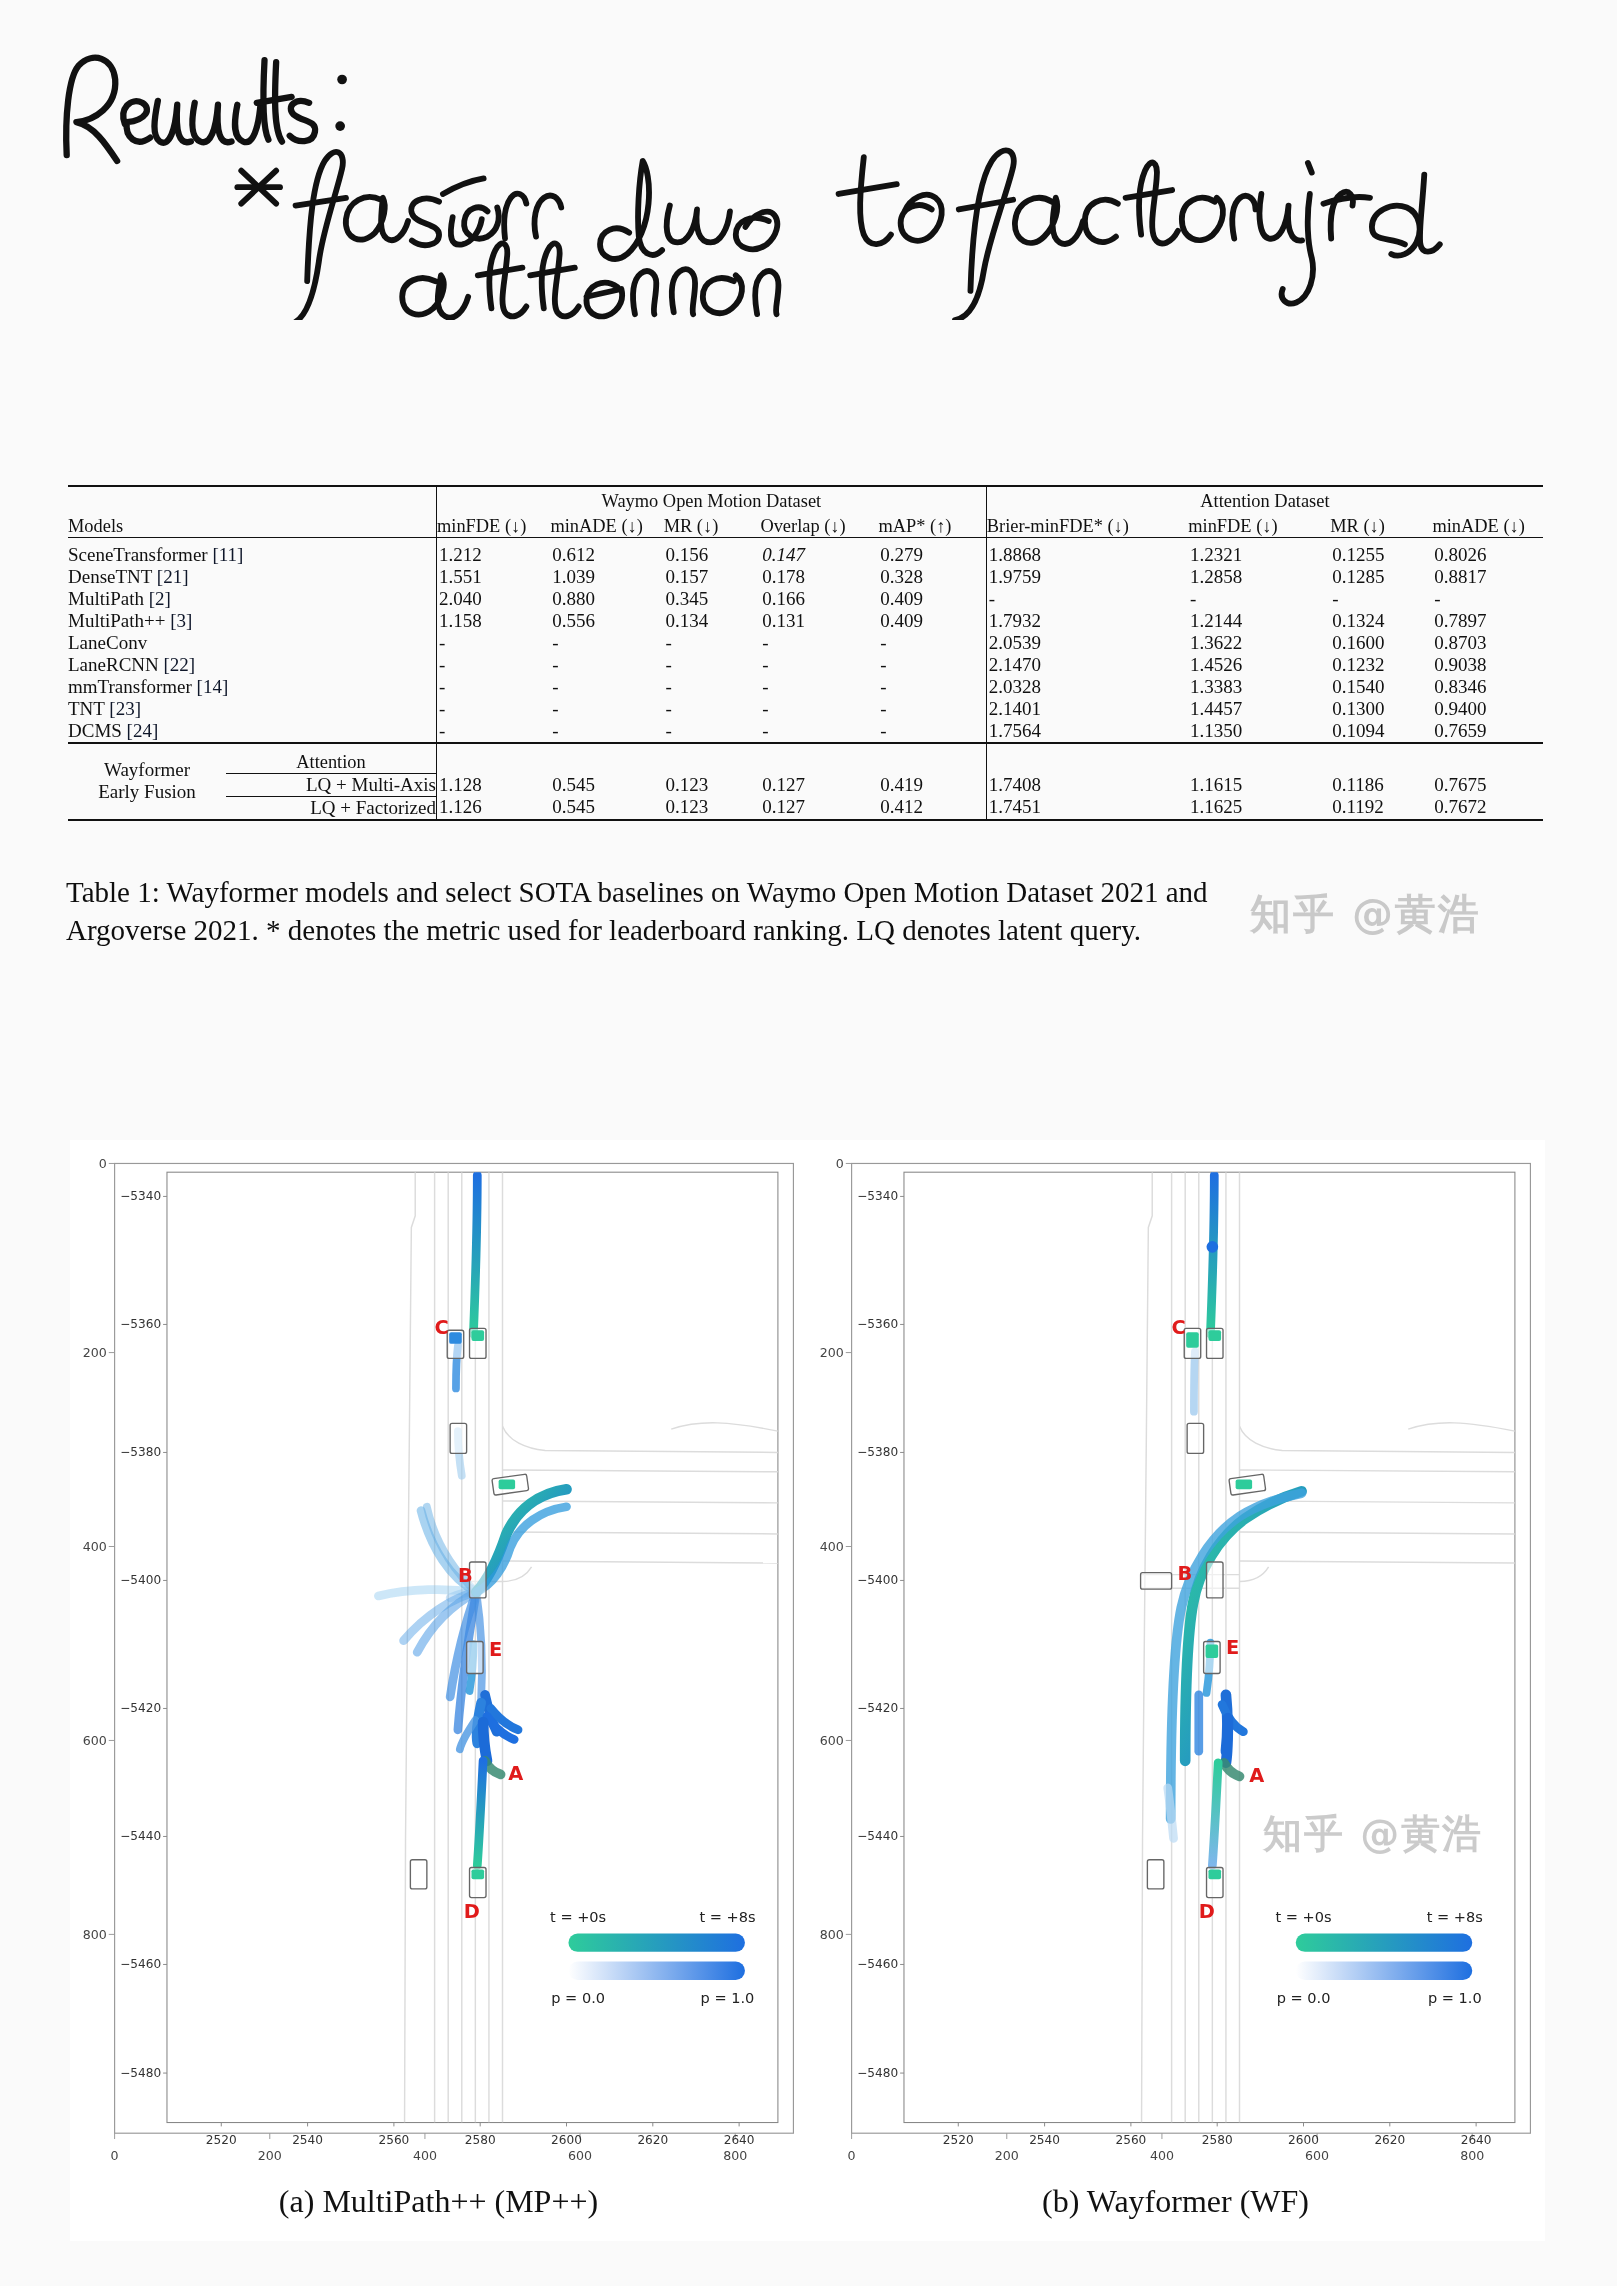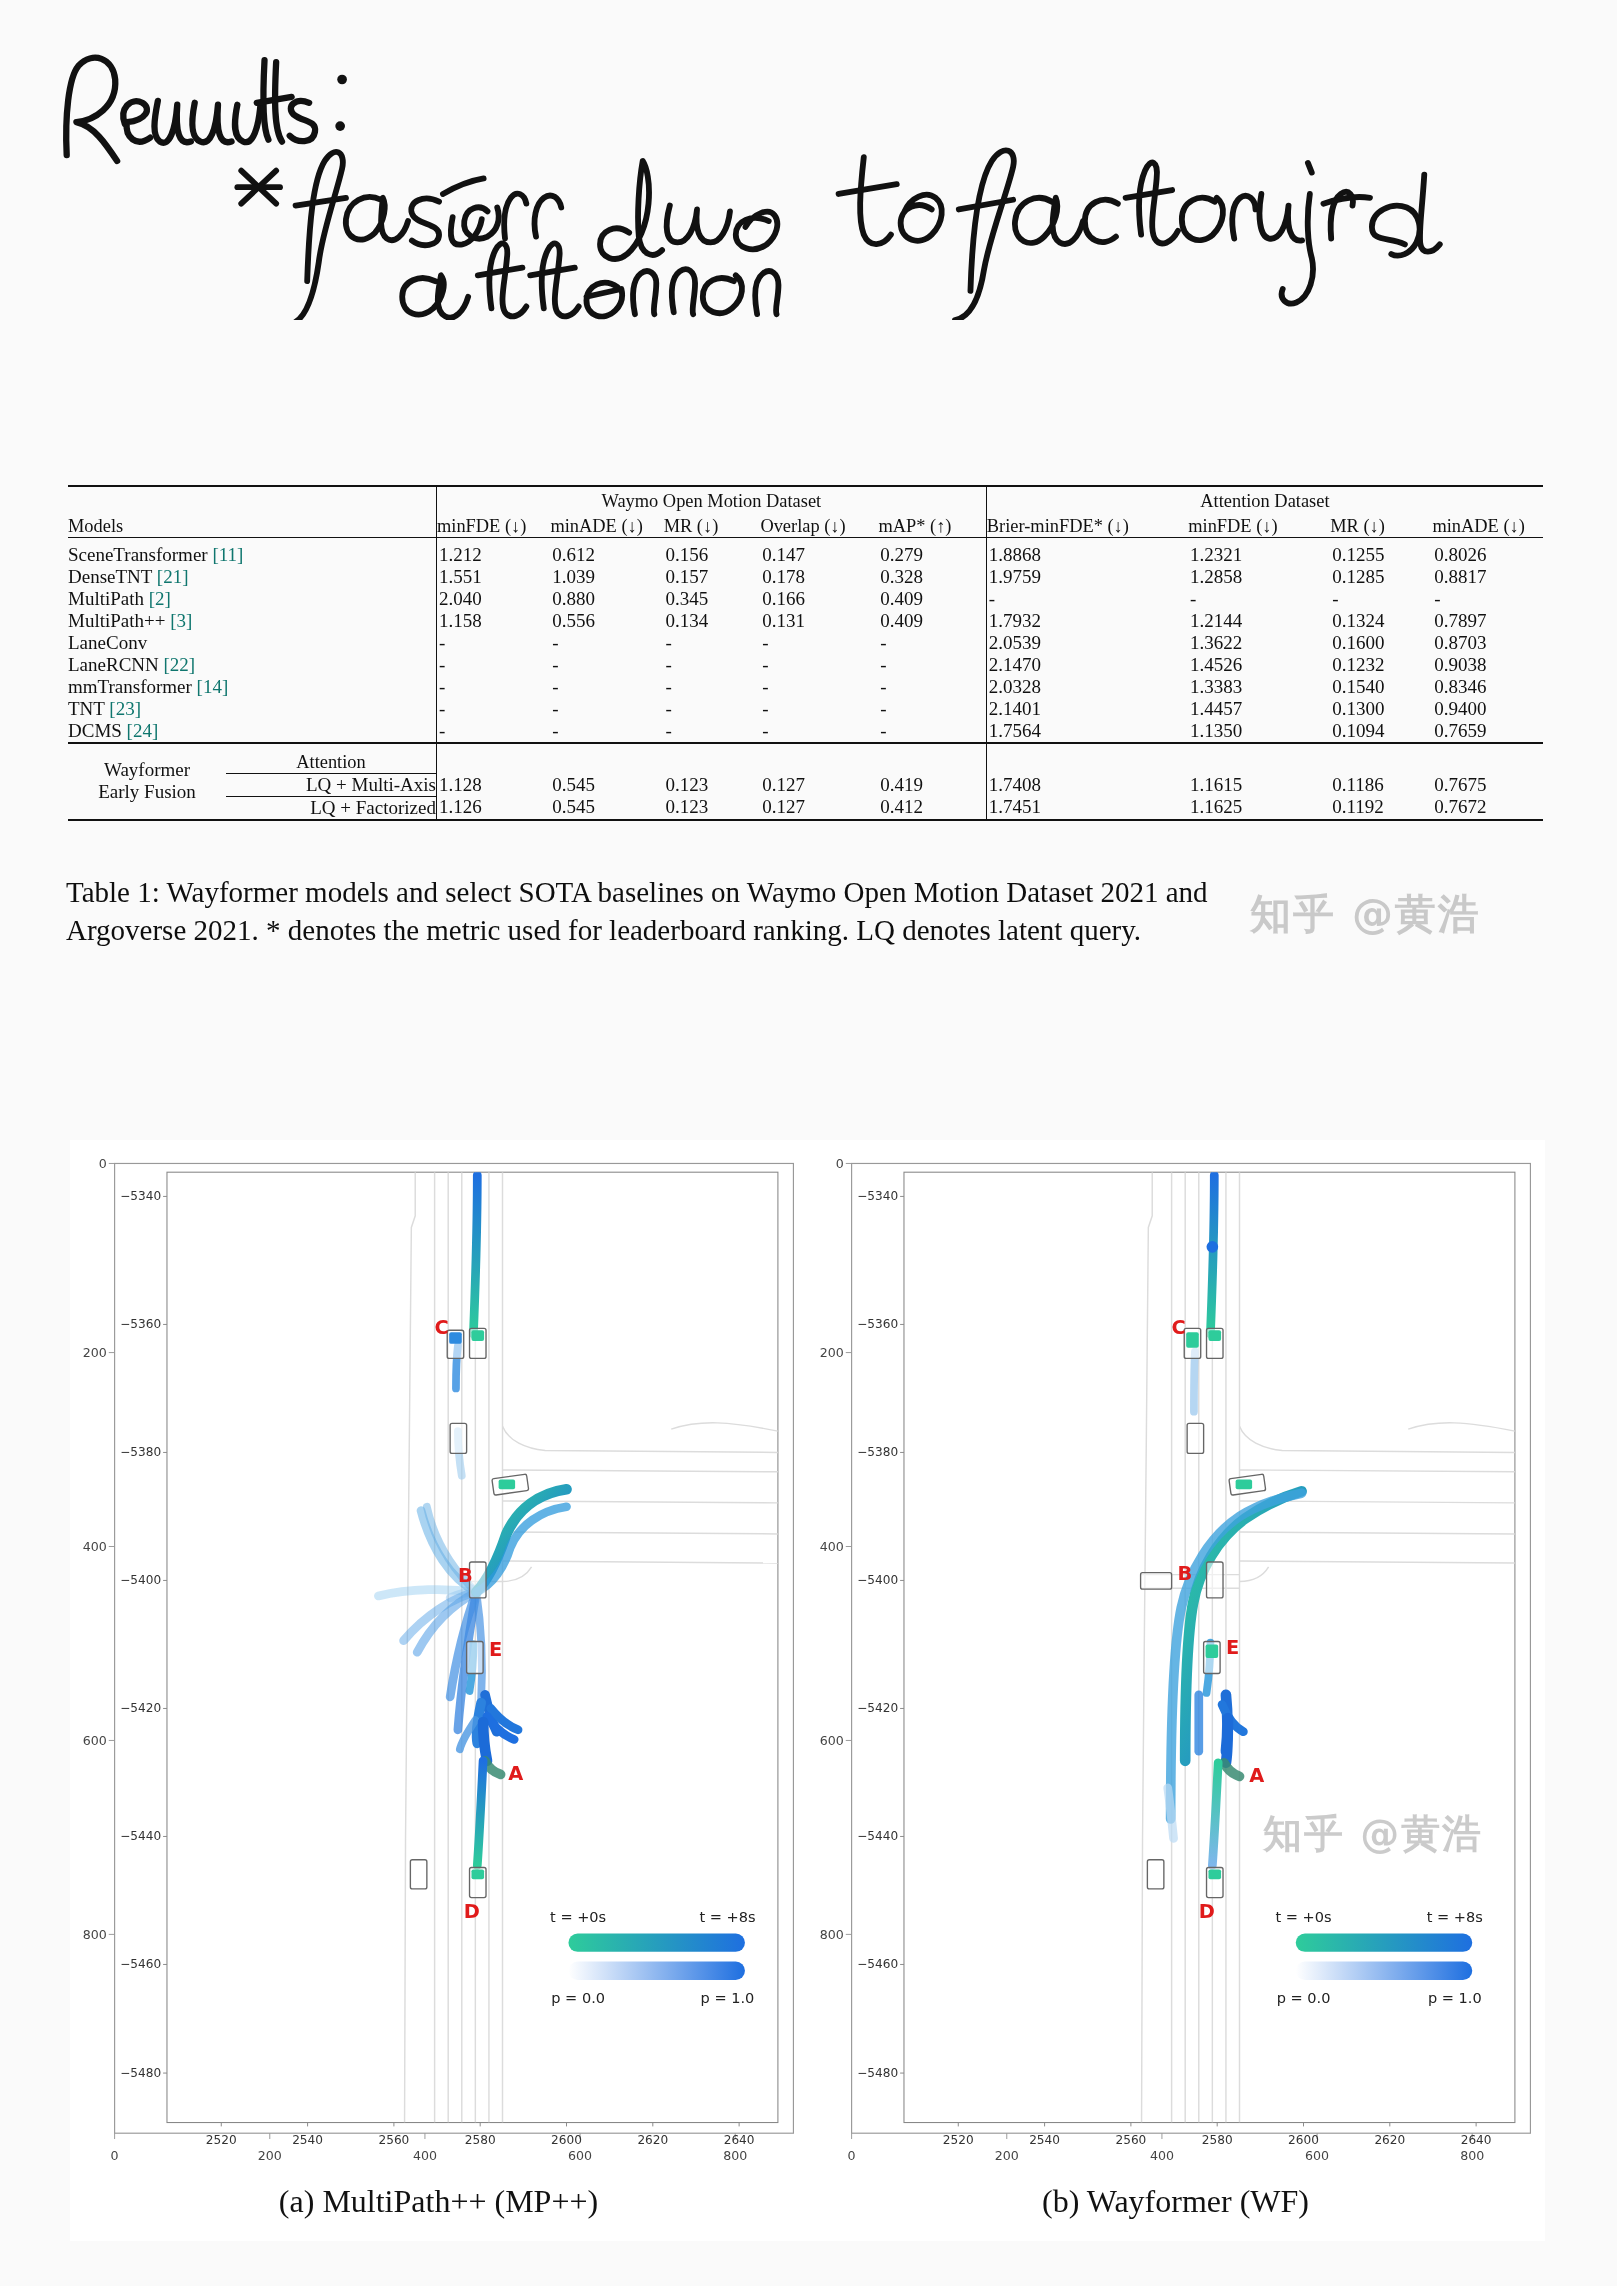--- a/index.html
+++ b/index.html
@@ -23,21 +23,21 @@
   .rule-top{border-top:2.4px solid #111;}
   .rule-mid{border-top:1.2px solid #111;}
   .rule-dbl{border-top:2.9px double #111;}
 
   .grp-head{text-align:center;font-weight:bold;font-size:18.4px;padding-bottom:1px;}
   .col-head{text-align:left;font-size:18.4px;padding-bottom:2.9px;padding-top:1px;}
   .vline{border-left:1.1px solid #111;}
   .cell{font-size:19px;padding:1.2px 0;text-align:left;}
   .cell.num{padding-left:1.9px;}
   .bold{font-weight:bold;}
-  .cite{color:#0f766e;}
+  .cite{color:#0f172a;}
   .models-cell{padding-left:1.9px;white-space:nowrap;}
   .pad-l{padding-left:11.6px;}
 
   .attn-label{font-weight:bold;font-size:18.4px;text-align:center;padding-left:13.6px;}
   .attn-opt{font-size:19px;text-align:right;padding-left:13.6px;}
   .wf-name{font-size:19px;text-align:center;line-height:1.18;}
   .underline-attn{border-bottom:1.2px solid #111;}
 
   
   .caption{position:absolute;left:66px;top:873px;width:1475px;
@@ -175,21 +175,21 @@
         <td class="col-head">MR (↓)</td>
         <td class="col-head">minADE (↓)</td>
       </tr>
       </tbody>
         <tbody id="baseline-body">
           <tr class="rule-mid">
             <td class="cell models-cell" colspan="2" style="padding-top: 5.8px;">SceneTransformer <span class="cite">[11]</span></td>
             <td class="cell num vline pad-l" style="padding-top: 5.8px;">1.212</td>
             <td class="cell num" style="padding-top: 5.8px;">0.612</td>
             <td class="cell num" style="padding-top: 5.8px;">0.156</td>
-            <td class="cell num" style="padding-top: 5.8px;">0.147</td>
+            <td class="cell num" style="padding-top: 5.8px; font-style: italic;">0.147</td>
             <td class="cell num" style="padding-top: 5.8px;">0.279</td>
             <td class="cell num vline pad-l" style="padding-top: 5.8px;">1.8868</td>
             <td class="cell num" style="padding-top: 5.8px;">1.2321</td>
             <td class="cell num" style="padding-top: 5.8px;">0.1255</td>
             <td class="cell num" style="padding-top: 5.8px;">0.8026</td>
           </tr>
           <tr>
             <td class="cell models-cell" colspan="2">DenseTNT <span class="cite">[21]</span></td>
             <td class="cell num vline pad-l">1.551</td>
             <td class="cell num">1.039</td>

